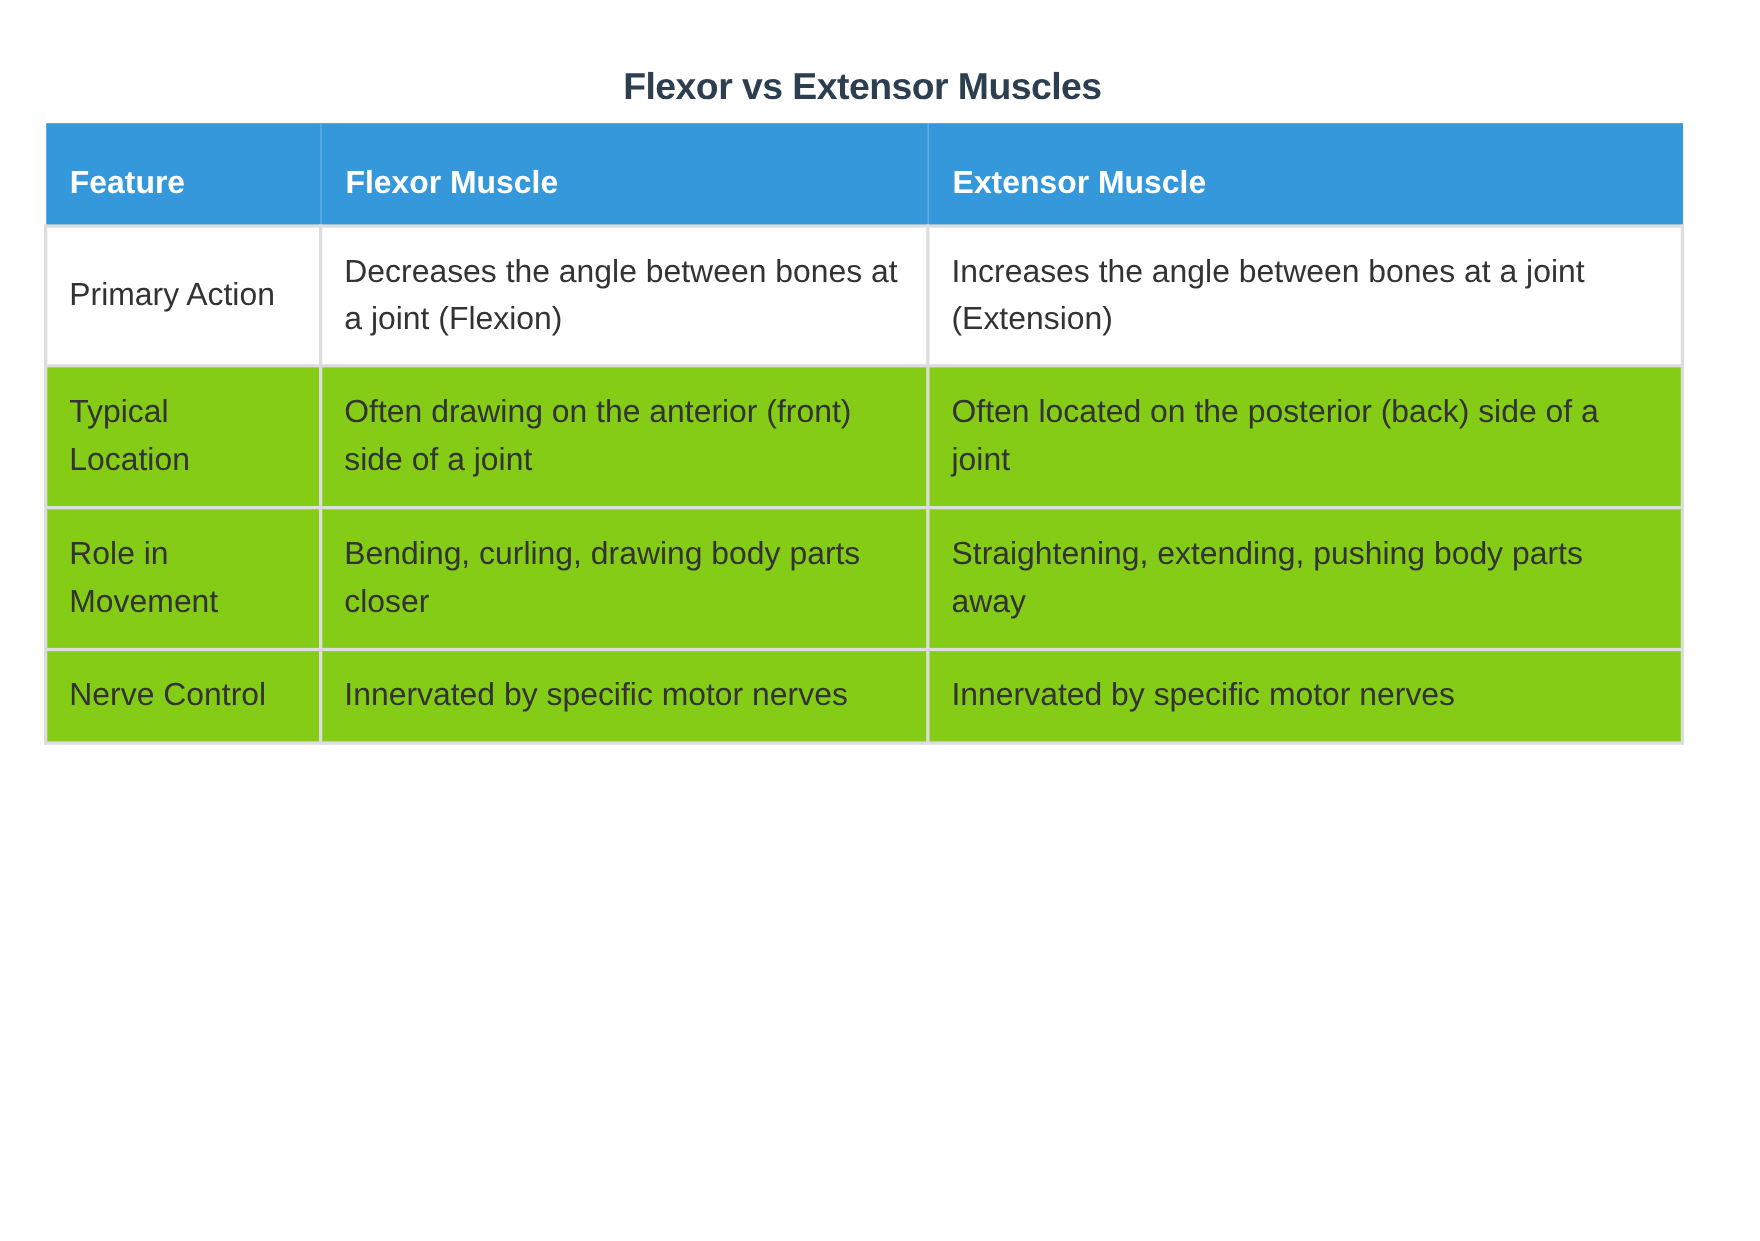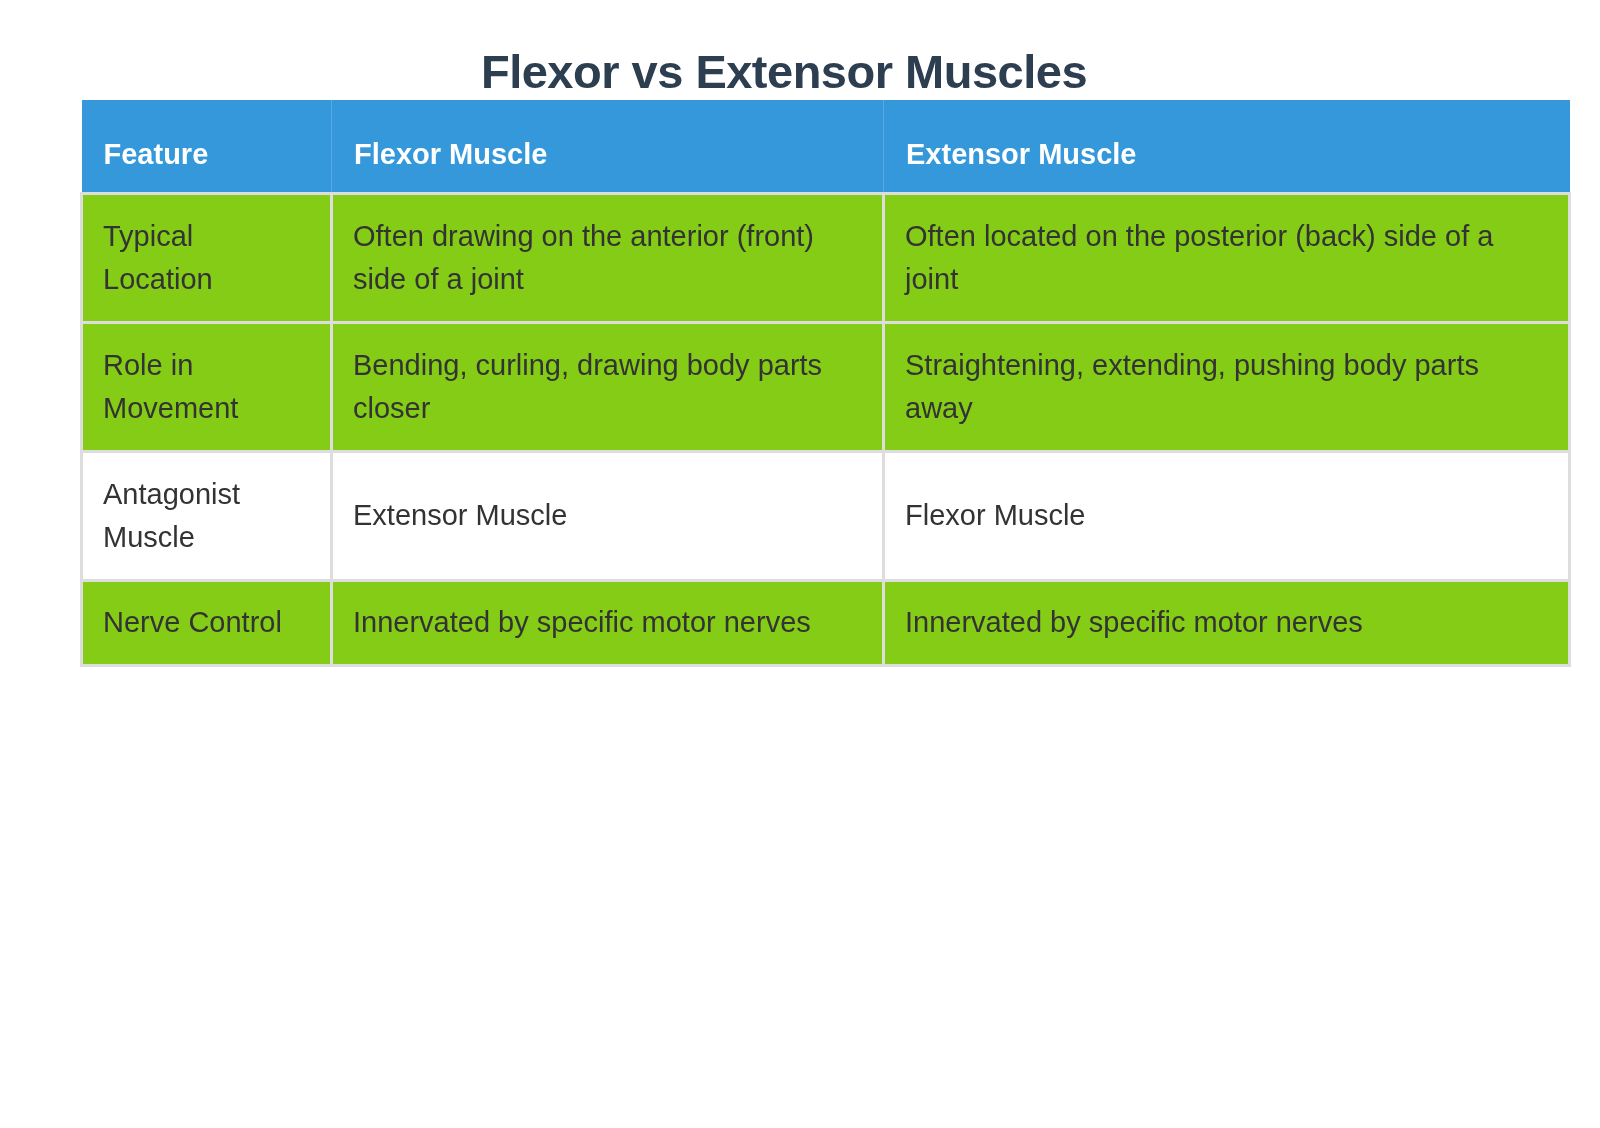--- a/index.html
+++ b/index.html
@@ -1,18 +1,18 @@
 <!DOCTYPE html>
 <html><head>
 <meta charset="utf-8">
 <style>
   html, body { margin:0; padding:0; background:#ffffff; }
   body { width:1600px; height:1128px; position:relative; font-family:"Liberation Sans", sans-serif; }
-  .title { position:absolute; top:44px; left:0; width:1568px; text-align:center; font-size:47px; font-weight:bold; color:#2c3e50; letter-spacing:-0.5px; }
-  table { position:absolute; top:100px; left:40px; width:1488px; border-collapse:collapse; table-layout:fixed;margin-left:40px; }
+  .title { position:absolute; top:60px; left:0; width:1568px; text-align:center; font-size:34px; font-weight:bold; color:#2c3e50; letter-spacing:-0.5px; }
+  table { position:absolute; top:112px; left:40px; width:1488px; border-collapse:collapse; table-layout:fixed; }
   th { background:#3498db; color:#ffffff; font-size:29px; font-weight:bold; text-align:left; height:93px; padding:18px 22px 0 22px; box-sizing:border-box; border-right:1px solid #5aa9e0; vertical-align:middle; }
   th:last-child { border-right:none; }
   td { font-size:29px; color:#333333; padding:0 20px; border:3px solid #dddddd; line-height:43px; vertical-align:middle; box-sizing:border-box; }
   td:first-child { padding-left:20px; }
   tr.odd td { background:#ffffff; }
   tr.even td { background:#84cc16; }
   col.c1 { width:250px; } col.c2 { width:552px; } col.c3 { width:686px; }
 </style>
 </head>
 <body>
@@ -26,34 +26,34 @@
       <col class="c3">
     </colgroup>
   <thead>
     <tr>
       <th>Feature</th>
       <th>Flexor Muscle</th>
       <th>Extensor Muscle</th>
     </tr>
   </thead>
   <tbody>
+    <tr class="odd" style="height:127px">
+      <td>Primary Action</td>
+      <td>Decreases the angle between bones at a joint (Flexion)</td>
+      <td>Increases the angle between bones at a joint (Extension)</td>
+    </tr>
     <tr class="even" style="height:129px">
       <td>Typical Location</td>
       <td>Often drawing on the anterior (front) side of a joint</td>
       <td>Often located on the posterior (back) side of a joint</td>
     </tr>
     <tr class="even" style="height:129px">
       <td>Role in Movement</td>
       <td>Bending, curling, drawing body parts closer</td>
       <td>Straightening, extending, pushing body parts away</td>
     </tr>
-    <tr class="odd" style="height:129px">
-      <td>Antagonist Muscle</td>
-      <td>Extensor Muscle</td>
-      <td>Flexor Muscle</td>
-    </tr>
     <tr class="even" style="height:85px">
       <td>Nerve Control</td>
       <td>Innervated by specific motor nerves</td>
       <td>Innervated by specific motor nerves</td>
     </tr>
   </tbody>
 </table>
 
 </body></html>

